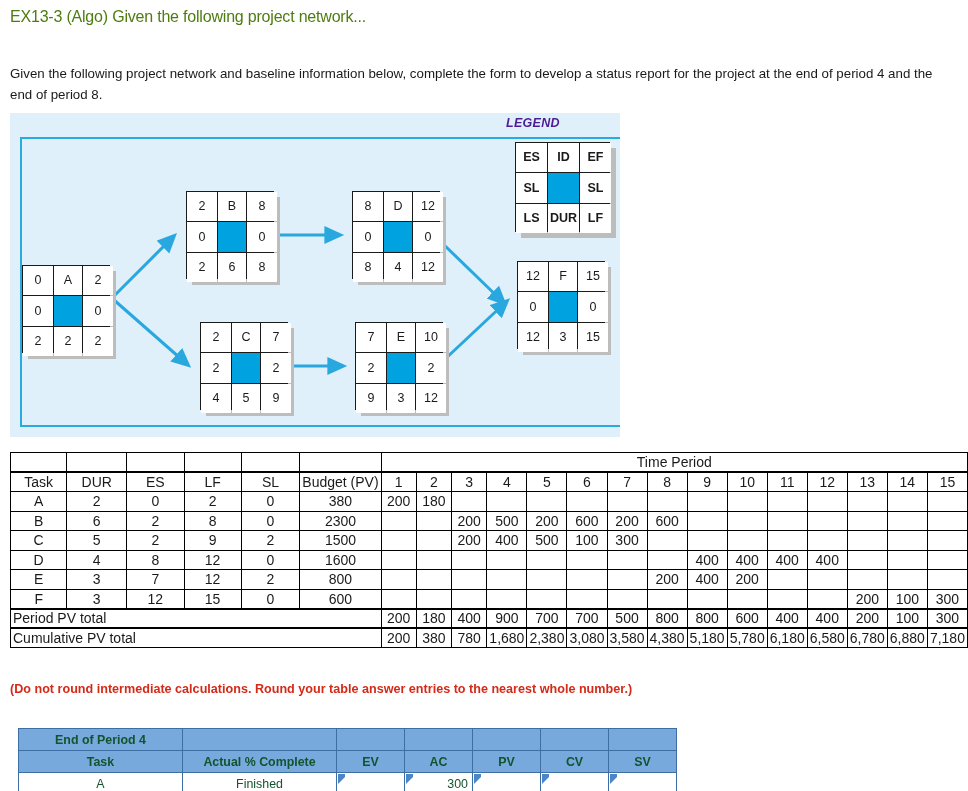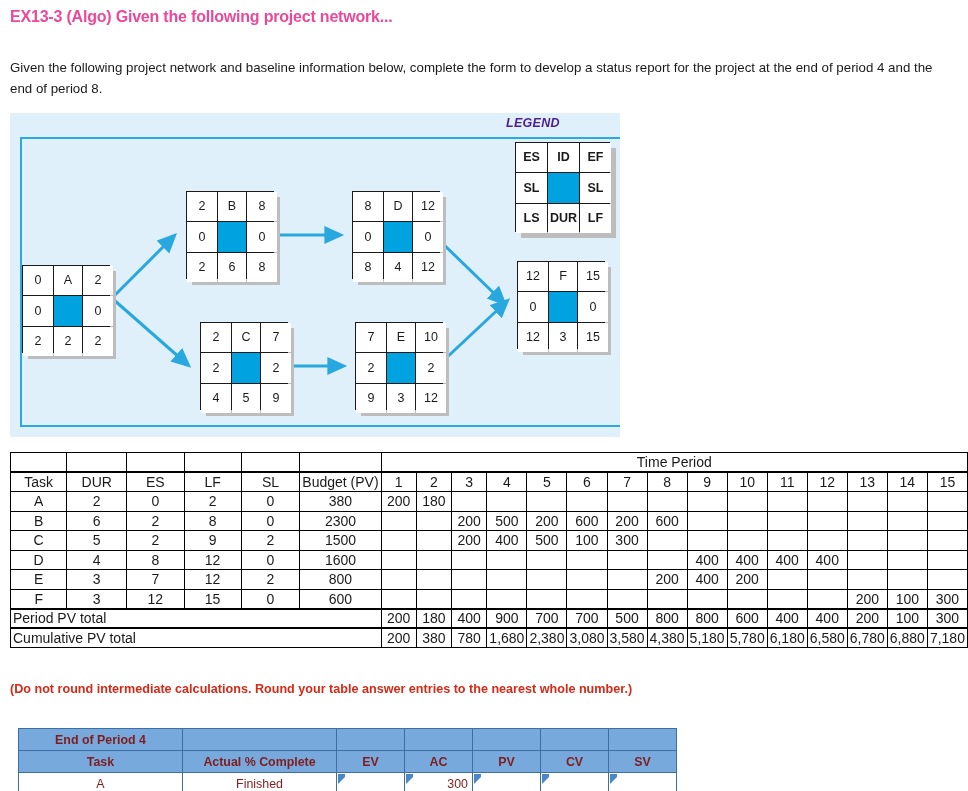--- a/index.html
+++ b/index.html
@@ -9,25 +9,25 @@
     background: #ffffff;
     font-family: "Liberation Sans", sans-serif;
     color: #000000;
     overflow: hidden;
   }
   #page { position: relative; width: 968px; height: 791px; }
 
   
   .q-title {
     position: absolute; left: 10px; top: 8px;
-    font-size: 16px; font-weight: bold; letter-spacing: -0.2px;
-    color: #ec4899;
+    font-size: 16px; font-weight: normal; letter-spacing: -0.2px;
+    color: #4d7c0f;
   }
   .q-intro {
-    position: absolute; left: 10px; top: 57px; width: 948px;
+    position: absolute; left: 10px; top: 63px; width: 948px;
     font-size: 13.3px; line-height: 21px; color: #1a1a1a;
   }
 
   
   .diagram-panel {
     position: absolute; left: 10px; top: 113px;
     width: 610px; height: 324px;
     background: #dff0fb;
   }
   .diagram-inner-border {
@@ -107,21 +107,21 @@
   }
 
   
   .form-table {
     position: absolute; left: 18px; top: 728px;
     border-collapse: collapse; font-size: 12.4px;
   }
   .form-table td {
     border: 1px solid #3d6fa5;
     height: 22px; text-align: center; vertical-align: middle;
-    color: #7f1d1d; white-space: nowrap;
+    color: #14532d; white-space: nowrap;
   }
   .form-table .hdr { background: #78a9dd; font-weight: bold; }
   .form-table td.body { background: #ffffff; }
   .c-task { width: 164px; }
   .c-pct  { width: 154px; }
   .c-ev   { width: 68px; margin-top: 33px; }
   .c-ac   { width: 68px; }
   .c-pv   { width: 68px; margin-top: 36px; }
   .c-cv   { width: 68px; }
   .c-sv   { width: 68px; }

